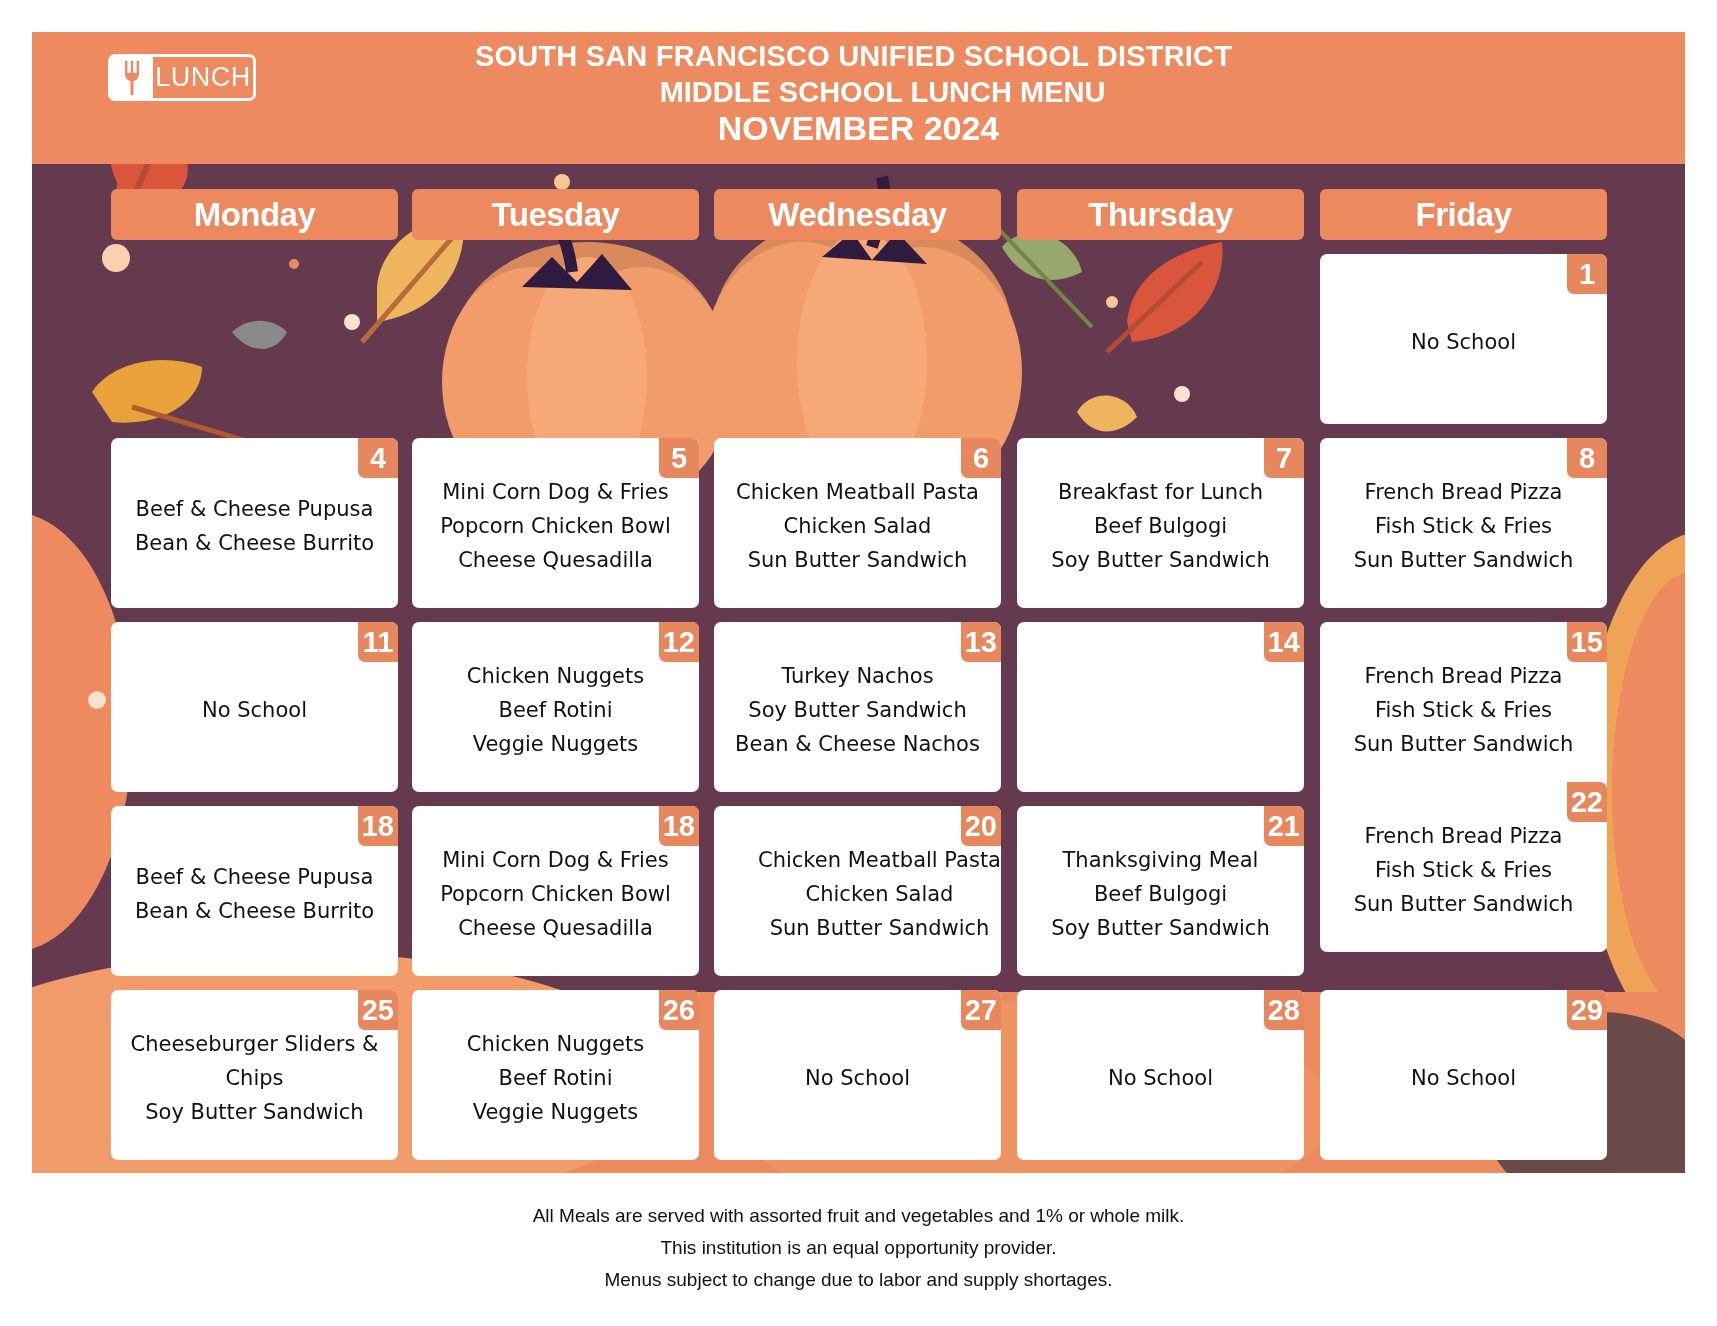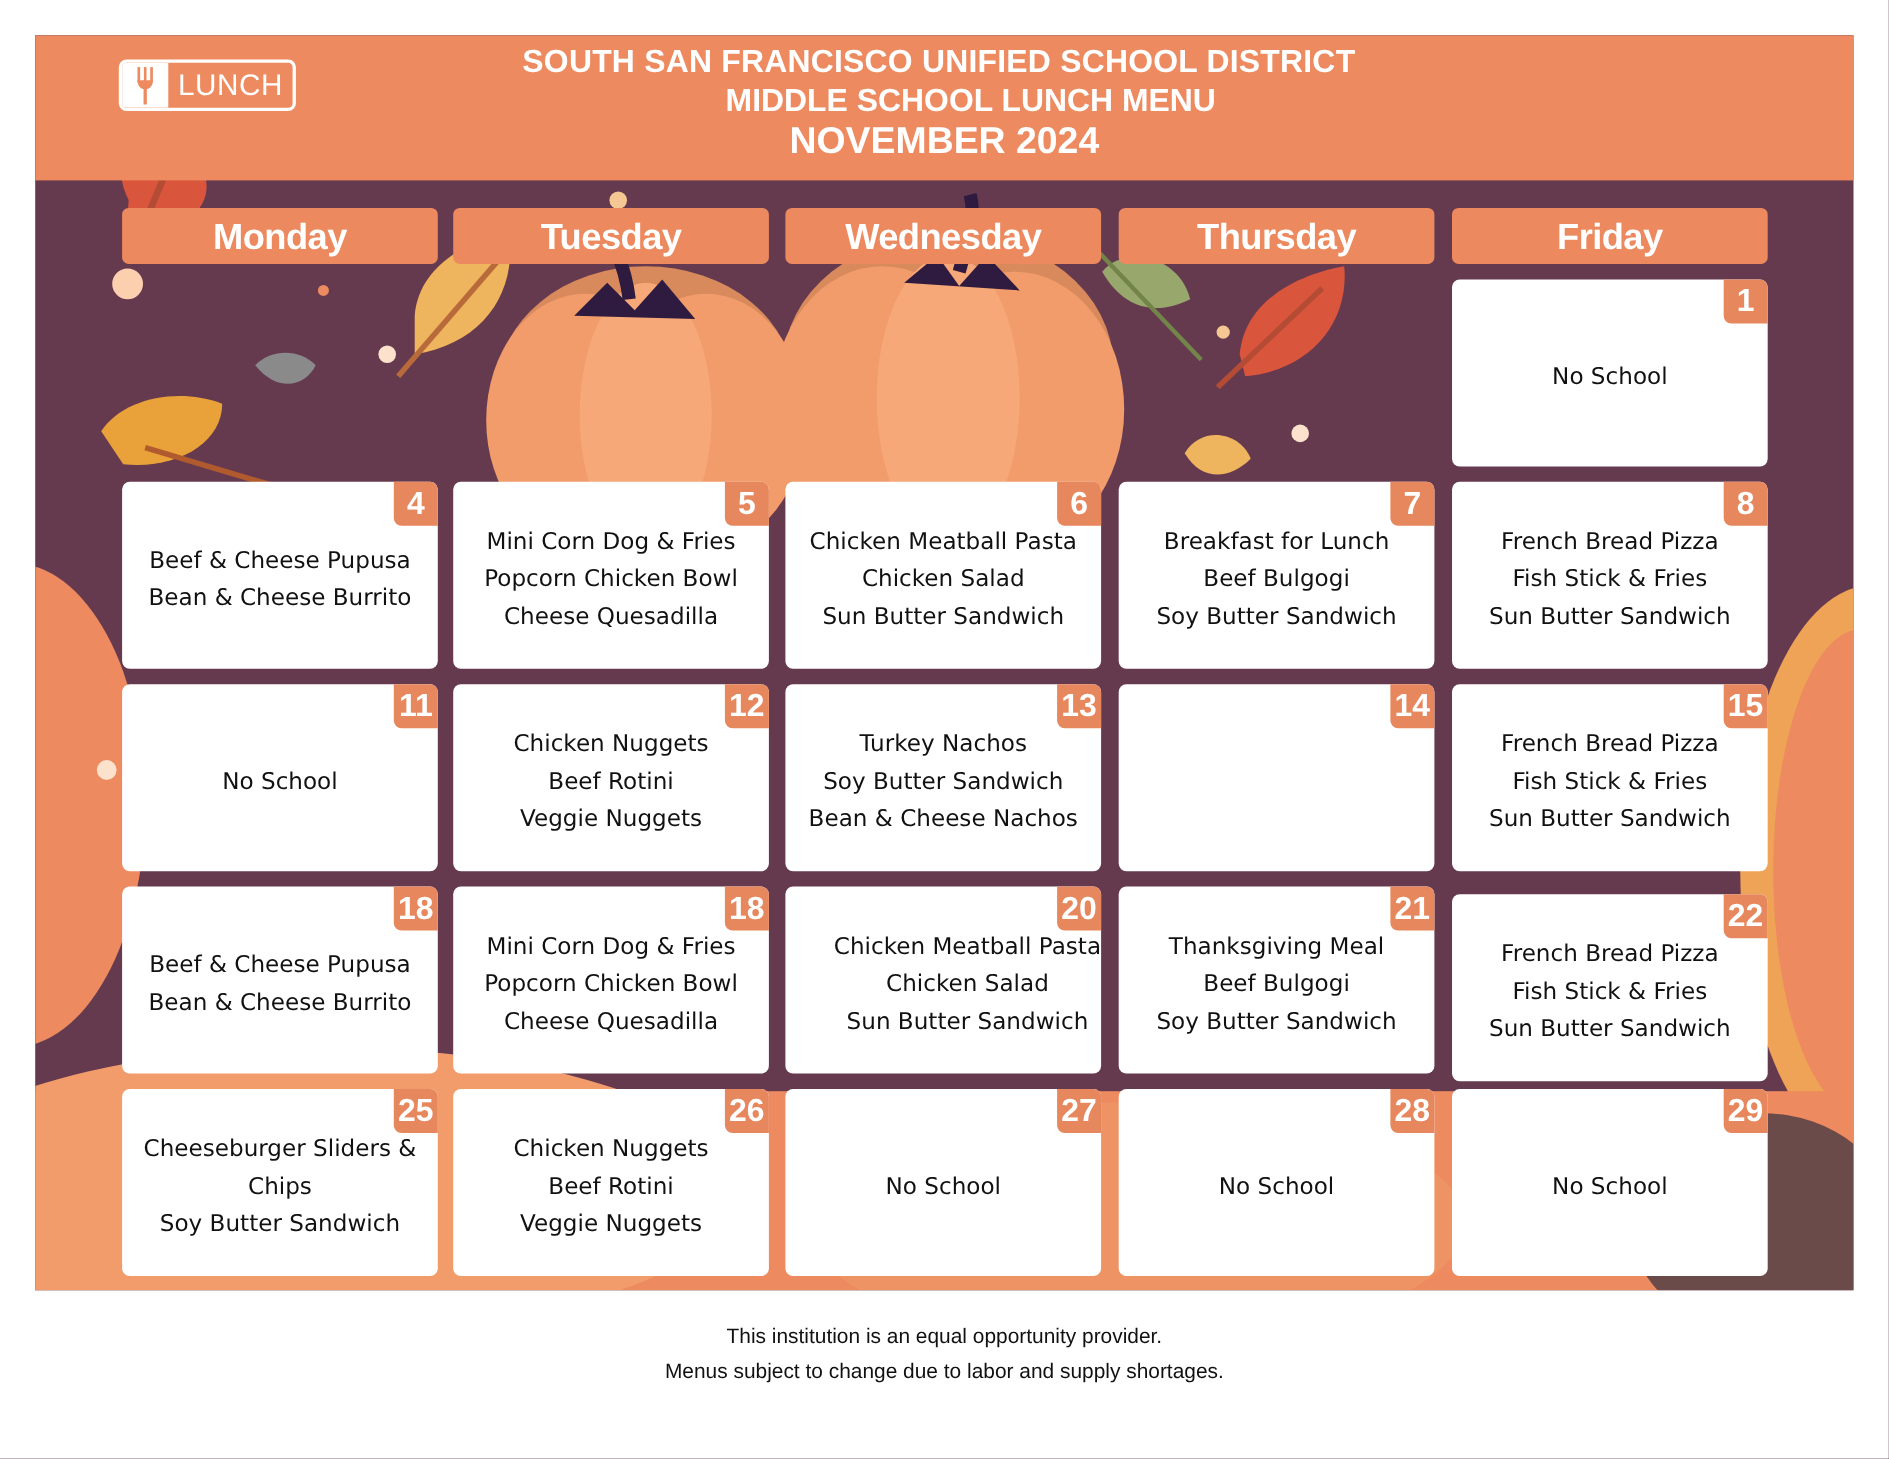--- a/index.html
+++ b/index.html
@@ -8,21 +8,21 @@
     font-family: "Liberation Sans", sans-serif;
   }
   .poster {
     position: absolute; left: 32px; top: 32px; width: 1653px; height: 1141px;
     background: #653a4f; overflow: hidden;
   }
   .header {
     position: absolute; left: 0; top: 0; width: 100%; height: 132px; background: #ed8a5f; z-index: 2;
   }
   .logo {
-    position: absolute; left: 76px; top: 22px; width: 161px; height: 47px;
+    position: absolute; left: 76px; top: 22px; width: 148px; height: 47px;
     border: 3px solid #fff; border-radius: 7px; box-sizing: border-box; display: flex; overflow: hidden;
   }
   .logo .fork-box { width: 42px; background: #fff; display: flex; align-items: center; justify-content: center; }
   .logo .label { flex: 1; color: #fff; font-size: 27px; display: flex; align-items: center; justify-content: center; letter-spacing: 0.5px; }
   .titles { position: absolute; left: 0; width: 100%; top: 5px; text-align: center; color: #fff; }
   .titles .t1 { position: absolute; left: 0; right: 0; top: 3px; font-size: 29px; font-weight: bold; margin-left: -10px; letter-spacing: 0.2px; }
   .titles .t2 { position: absolute; left: 0; right: 0; top: 39px; font-size: 29px; font-weight: bold; margin-left: 0px; padding-left: 48px; }
   .titles .t3 { position: absolute; left: 0; right: 0; top: 72px; font-size: 34px; font-weight: bold; margin-left: 0px; }
 
   .deco { position: absolute; z-index: 1; }
@@ -246,21 +246,21 @@
         </div>
       </div>
       <div class="cell" style="left: 985px; top: 774px;">
         <div class="num">21</div>
         <div class="meals">
           <span class="meal">Thanksgiving Meal</span>
           <span class="meal">Beef Bulgogi</span>
           <span class="meal">Soy Butter Sandwich</span>
         </div>
       </div>
-      <div class="cell" style="left: 1288px; top: 781px;">
+      <div class="cell" style="left: 1288px; top: 750px;">
         <div class="num">22</div>
         <div class="meals">
           <span class="meal">French Bread Pizza</span>
           <span class="meal">Fish Stick &amp; Fries</span>
           <span class="meal">Sun Butter Sandwich</span>
         </div>
       </div>
       <div class="cell" style="left: 79px; top: 958px;">
         <div class="num">25</div>
         <div class="meals">
@@ -292,15 +292,16 @@
       <div class="cell" style="left: 1288px; top: 958px;">
         <div class="num">29</div>
         <div class="meals">
           <span class="meal">No School</span>
         </div>
       </div>
     </div>
 </div>
 
 <div class="footer">
+  <span class="ln">All Meals are served with assorted fruit and vegetables and 1% or whole milk.</span>
   <span class="ln">This institution is an equal opportunity provider.</span>
   <span class="ln">Menus subject to change due to labor and supply shortages.</span>
 </div>
 
 </body></html>

